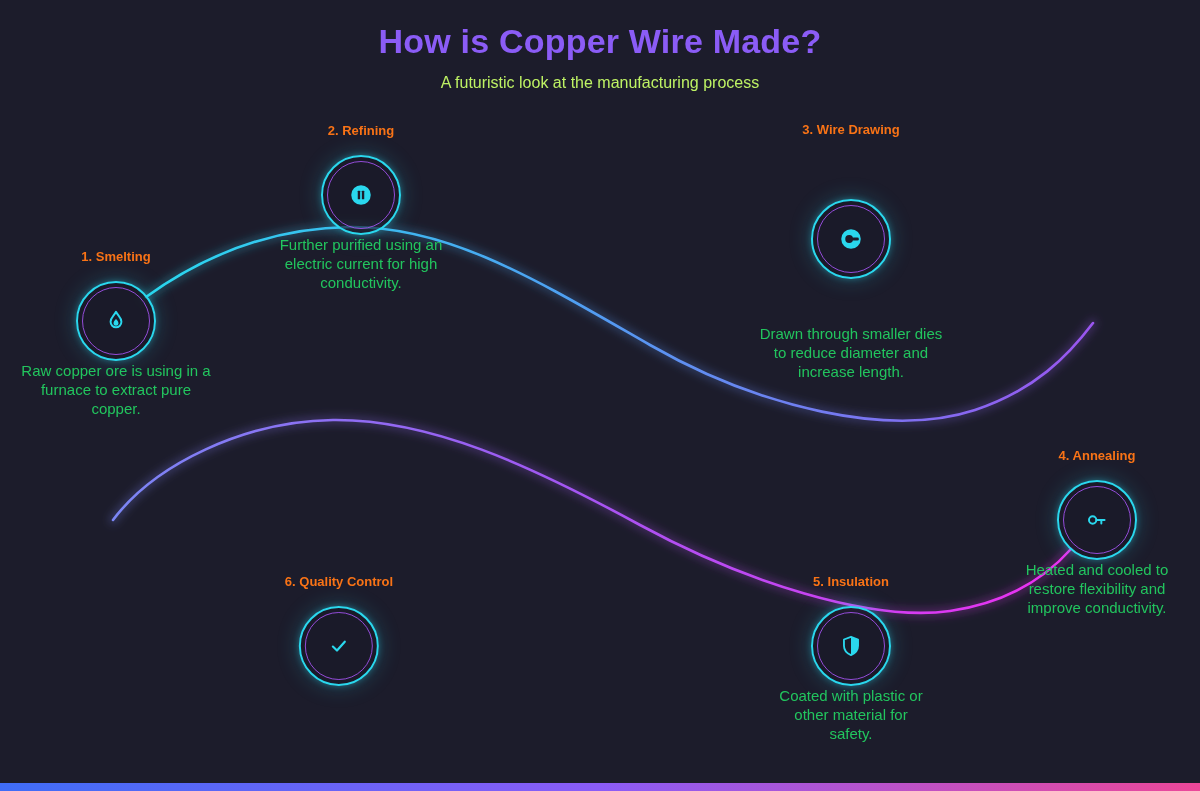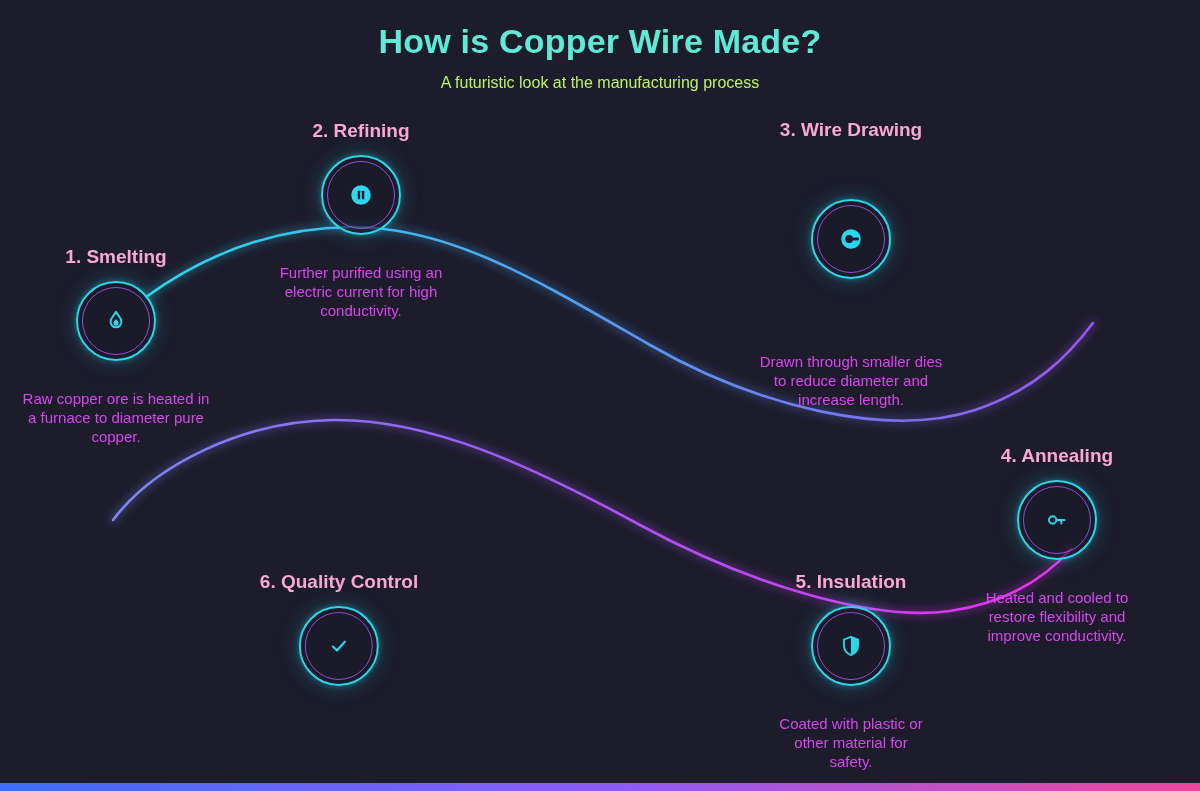--- a/index.html
+++ b/index.html
@@ -18,21 +18,21 @@
     position: absolute;
     top: 22px;
     left: 0;
     width: 100%;
     text-align: center;
     z-index: 3;
   }
   .page-title {
     font-size: 34px;
     font-weight: 800;
-    color: #5eead4;
+    color: #8b5cf6;
     letter-spacing: 0.2px;
   }
   .page-subtitle {
     margin-top: 13px;
     font-size: 16px;
     color: #bef264;
   }
 
   
   .flow-svg {
@@ -48,23 +48,23 @@
     position: absolute;
     transform: translateX(-50%);
     display: flex;
     flex-direction: column;
     align-items: center;
     z-index: 2;
   }
   .step-title {
     height: 24px;
     line-height: 24px;
-    font-size: 19px;
+    font-size: 13px;
     font-weight: 700;
-    color: #f9a8d4;
+    color: #f97316;
     white-space: nowrap;
   }
   .node {
     margin-top: 12px;
     width: 80px;
     height: 80px;
     box-sizing: border-box;
     border-radius: 50%;
     border: 2px solid #2ad8ee;
     background: rgba(26, 26, 40, 0.65);
@@ -76,32 +76,31 @@
   }
   .node::before {
     content: "";
     position: absolute;
     inset: 4px;
     border-radius: 50%;
     border: 1.5px solid rgba(168, 85, 247, 0.85);
   }
   .node svg { position: relative; z-index: 1; }
   .step-desc {
-    margin-top: 28px;
     font-size: 15px;
     line-height: 19px;
-    color: #d946ef;
+    color: #22c55e;
     text-align: center;
   }
 
   
   .step-1 { left: 116px;  top: 245px; }
   .step-2 { left: 361px;  top: 119px; }
   .step-3 { left: 851px;  top: 118px; gap: 45px; }
-  .step-4 { left: 1057px; top: 444px; justify-content: flex-end; }
+  .step-4 { left: 1097px; top: 444px; justify-content: flex-end; }
   .step-5 { left: 851px;  top: 570px; }
   .step-6 { left: 339px;  top: 570px; }
   .step-1 .step-desc { width: 192px; }
   .step-2 .step-desc { width: 192px; }
   .step-3 .step-desc { width: 184px; }
   .step-4 .step-desc { width: 178px; }
   .step-5 .step-desc { width: 150px; }
   .step-6 .step-desc { width: 165px; }
 
   
@@ -148,21 +147,21 @@
 </div>
 
 <div class="step step-1">
   <div class="step-title">1. Smelting</div>
   <div class="node">
     <svg width="26" height="26" viewBox="0 0 24 24">
       <path d="M12 3.5 C13.8 7 17 8.6 17 12.8 A5 5 0 0 1 7 12.8 C7 8.6 10.2 7 12 3.5 Z" fill="none" stroke="#2ad8ee" stroke-width="1.8" stroke-linejoin="round"></path>
       <path d="M12 10 C12.9 11.6 14.3 12.2 14.3 14.2 A2.3 2.3 0 0 1 9.7 14.2 C9.7 12.2 11.1 11.6 12 10 Z" fill="#2ad8ee"></path>
     </svg>
   </div>
-  <div class="step-desc">Raw copper ore is heated in a furnace to diameter pure copper.</div>
+  <div class="step-desc">Raw copper ore is using in a furnace to extract pure copper.</div>
 </div>
 
 <div class="step step-2">
   <div class="step-title">2. Refining</div>
   <div class="node">
     <svg width="26" height="26" viewBox="0 0 24 24">
       <circle cx="12" cy="12" r="9" fill="#2ad8ee"></circle>
       <rect x="9" y="8" width="2.2" height="8" rx="0.6" fill="#1c1c2b"></rect>
       <rect x="12.8" y="8" width="2.2" height="8" rx="0.6" fill="#1c1c2b"></rect>
     </svg>

